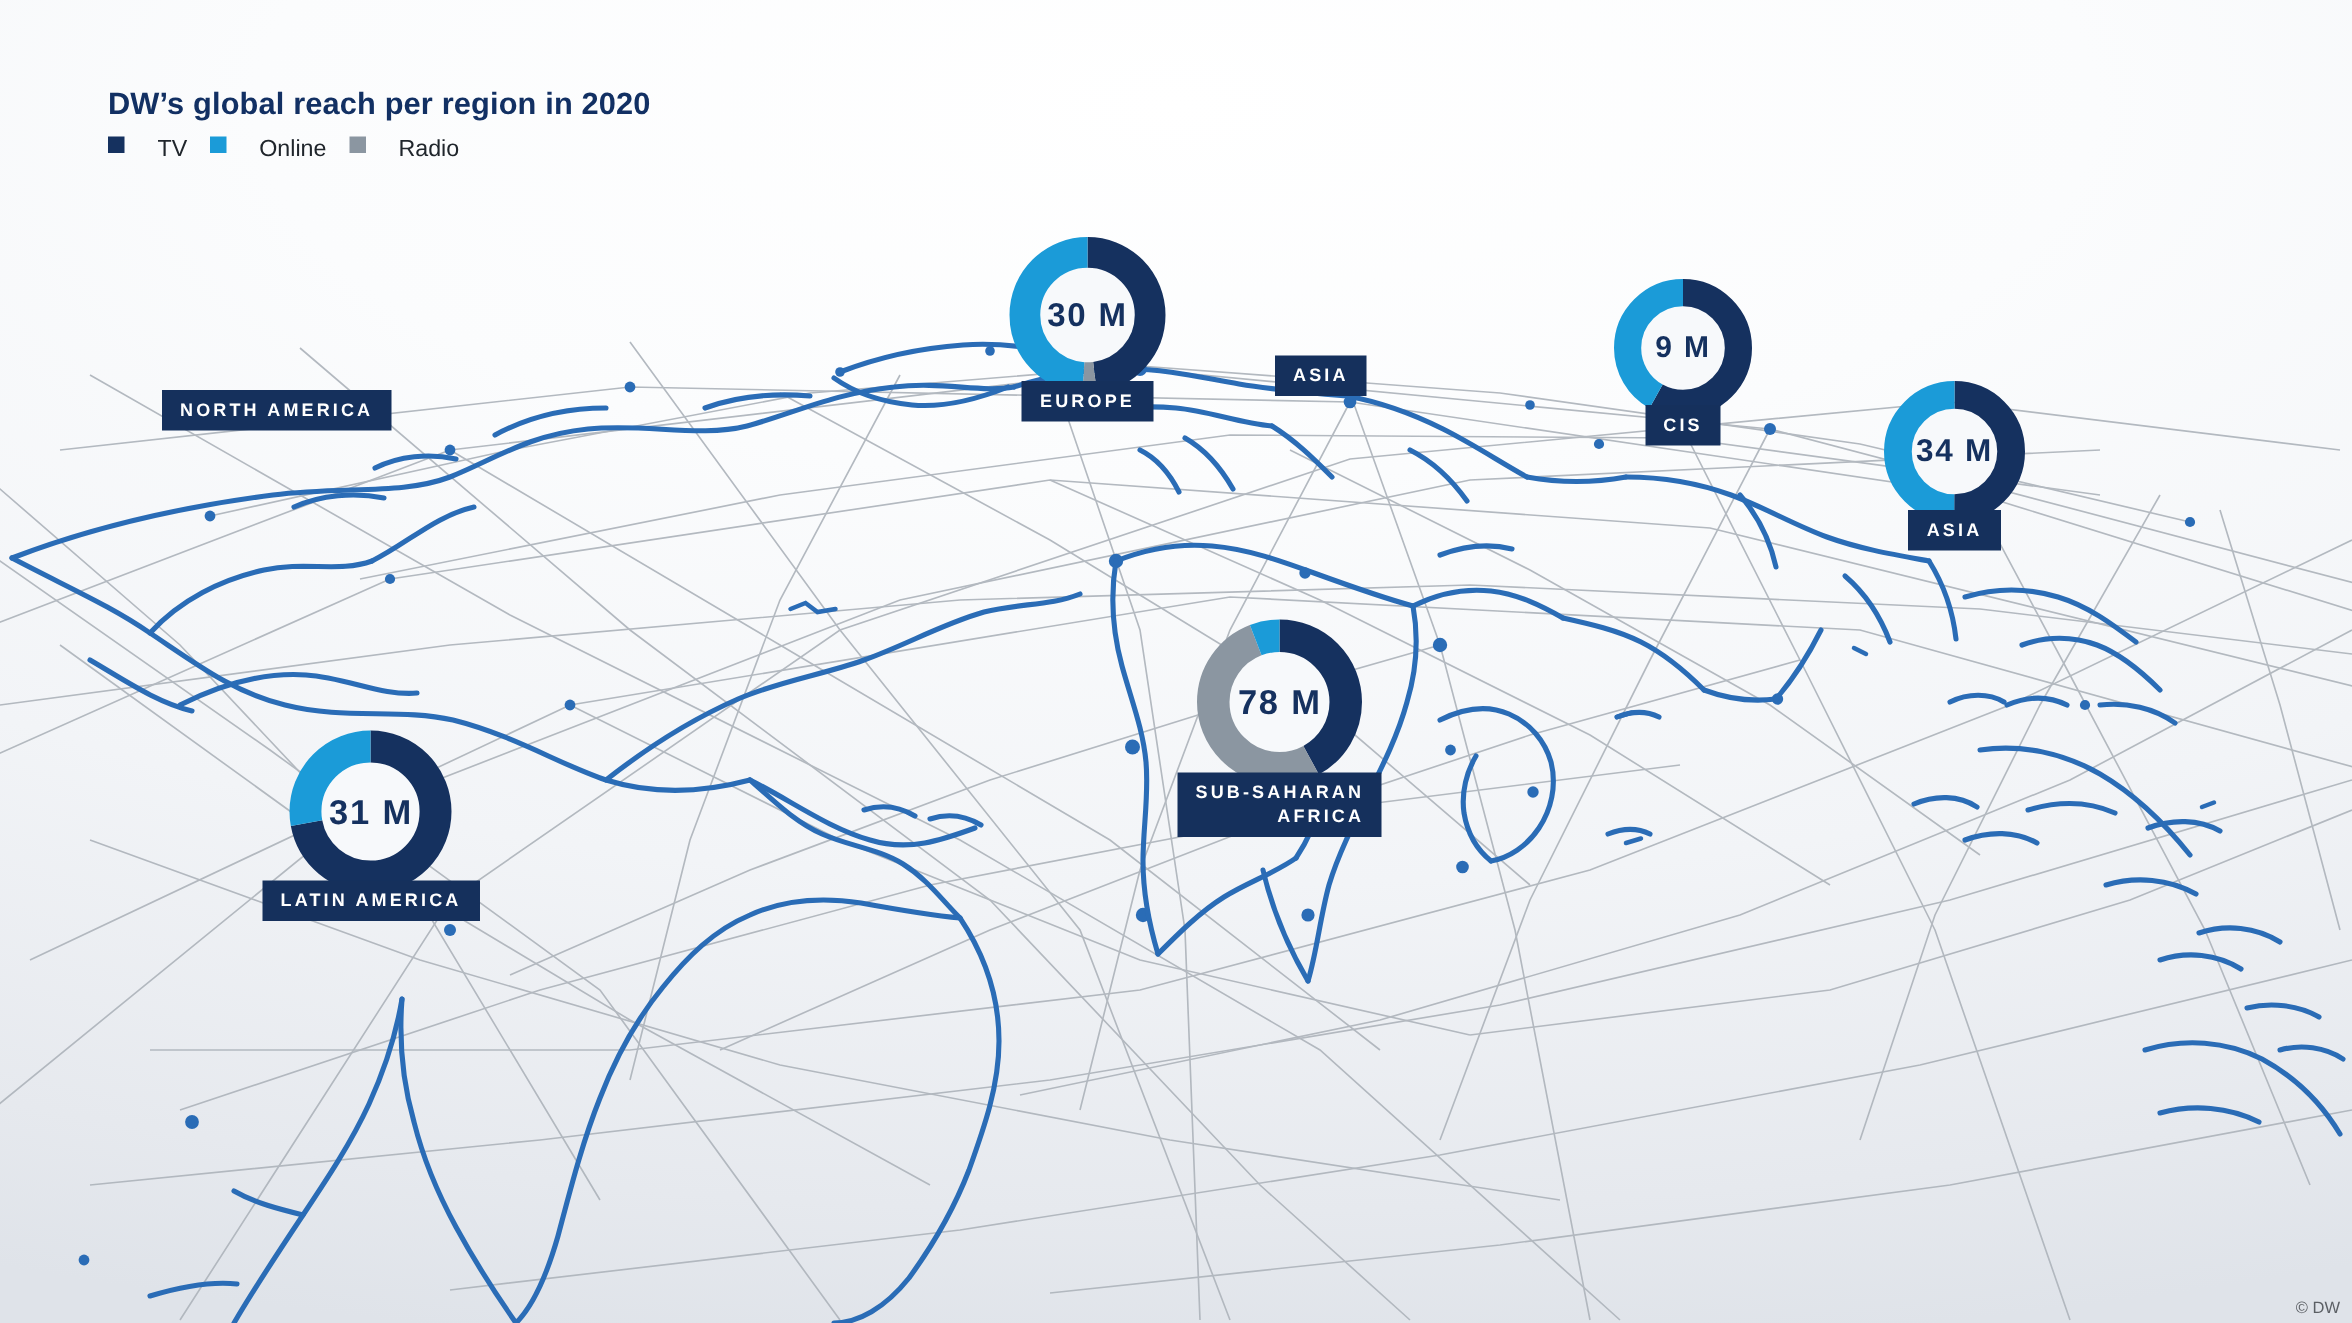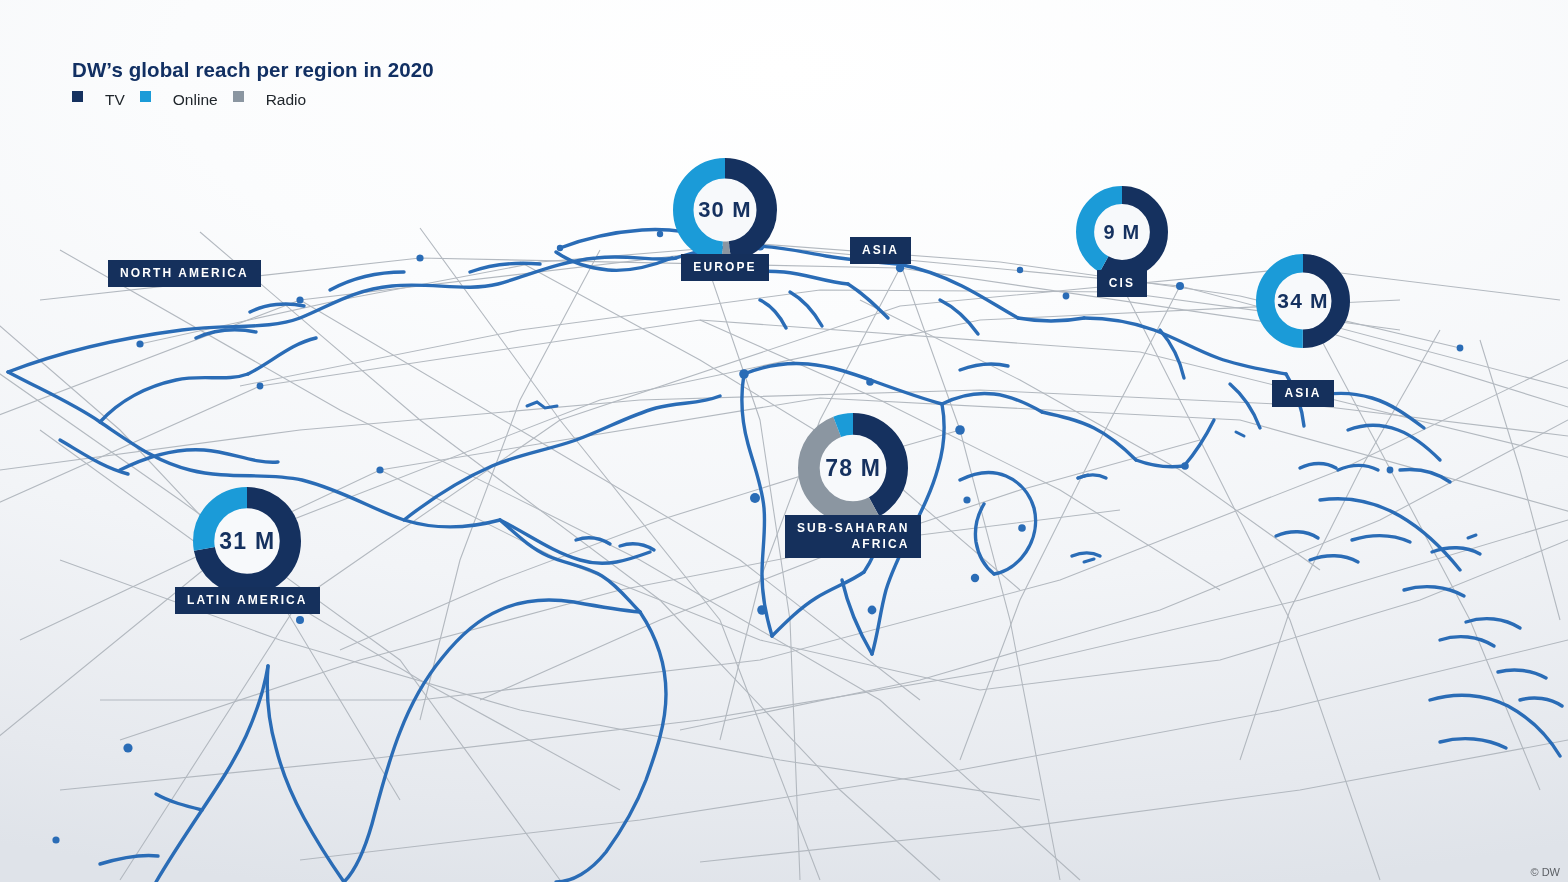--- a/index.html
+++ b/index.html
@@ -369,21 +369,21 @@
         <div class="donut-wrap" style="width: 92px; height: 92px;">
           <svg width="92" height="92" viewBox="0 0 92 92">
             <circle cx="46" cy="46" r="28.476" fill="#f7f9fb"></circle>
             <circle cx="46" cy="46" r="36.938" fill="none" stroke="#15315f" stroke-width="18.124000000000002" stroke-dasharray="134.61121334842773 97.47708552817183" stroke-dashoffset="0" transform="rotate(-90 46 46)"></circle>
             <circle cx="46" cy="46" r="36.938" fill="none" stroke="#1b9bd8" stroke-width="18.124000000000002" stroke-dasharray="97.47708552817181 134.61121334842775" stroke-dashoffset="-134.61121334842773" transform="rotate(-90 46 46)"></circle>
           </svg>
           <div class="donut-value" style="font-size: 20px;">9 M</div>
         </div>
         <div class="region-badge">CIS</div>
       </div>
-      <div class="region" style="left: 1256px; top: 254px; gap: 40px;">
+      <div class="region" style="left: 1256px; top: 254px;">
         <div class="donut-wrap" style="width: 94px; height: 94px;">
           <svg width="94" height="94" viewBox="0 0 94 94">
             <circle cx="47" cy="47" r="29.082" fill="#f7f9fb"></circle>
             <circle cx="47" cy="47" r="37.741" fill="none" stroke="#15315f" stroke-width="18.518" stroke-dasharray="118.56684833913238 118.56684833913238" stroke-dashoffset="0" transform="rotate(-90 47 47)"></circle>
             <circle cx="47" cy="47" r="37.741" fill="none" stroke="#1b9bd8" stroke-width="18.518" stroke-dasharray="118.56684833913238 118.56684833913238" stroke-dashoffset="-118.56684833913238" transform="rotate(-90 47 47)"></circle>
           </svg>
           <div class="donut-value" style="font-size: 21px;">34 M</div>
         </div>
         <div class="region-badge">ASIA</div>
       </div>

